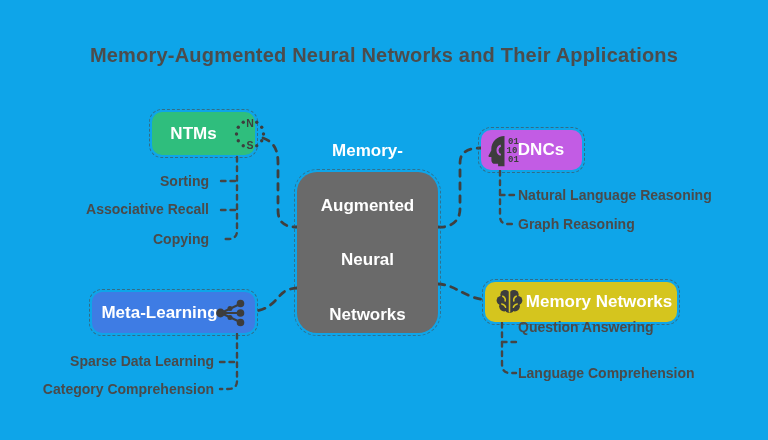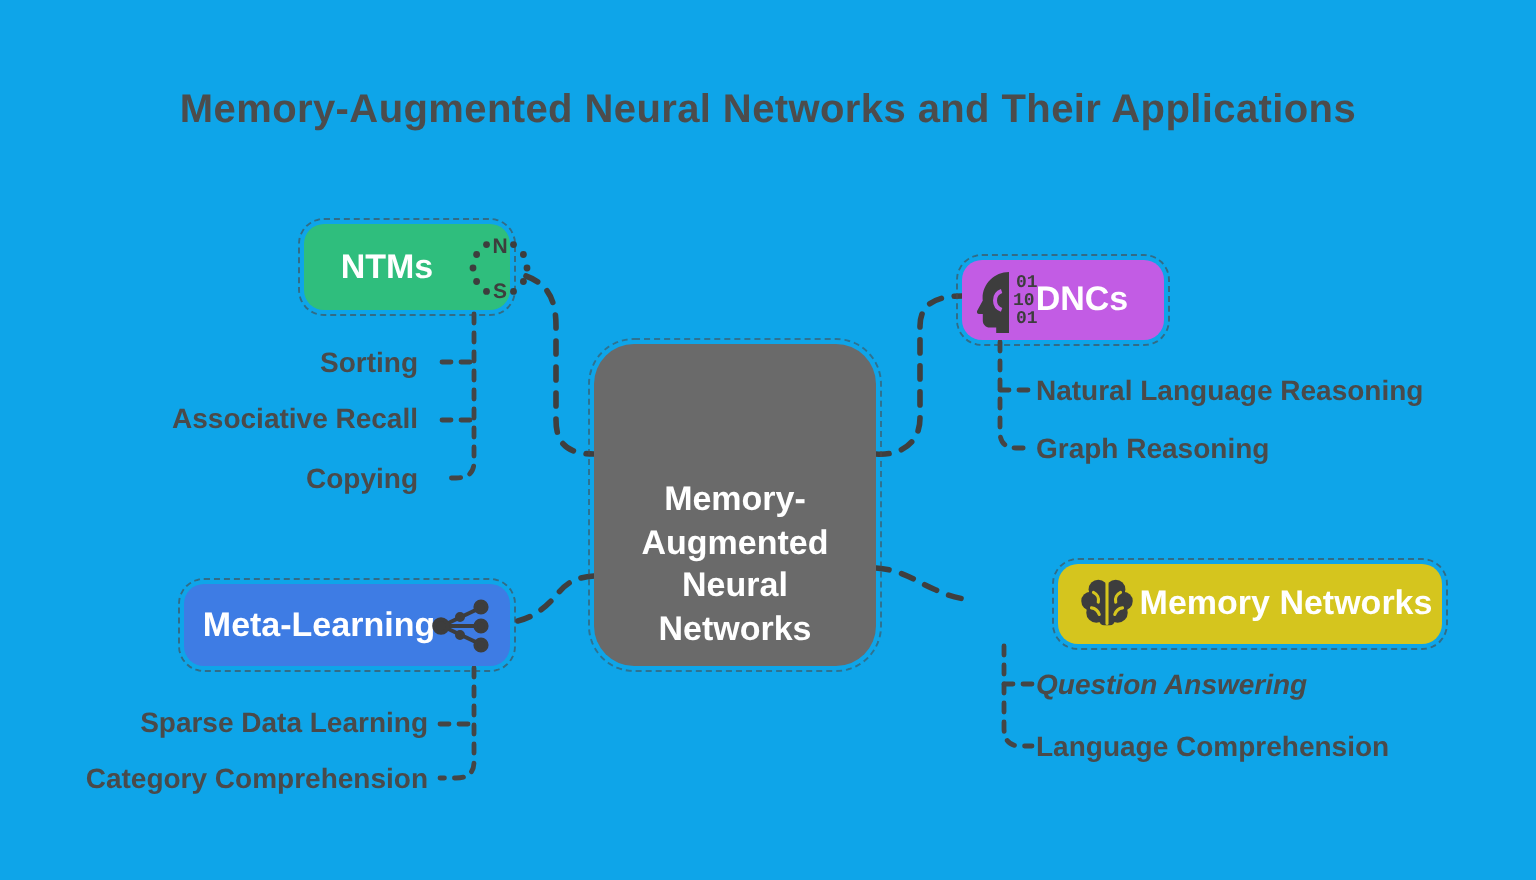--- a/index.html
+++ b/index.html
@@ -8,45 +8,45 @@
   .title{position:absolute;left:0;right:0;top:44px;text-align:center;
     font-size:20px;font-weight:700;color:#4c4c4c;letter-spacing:.2px;}
   svg.connectors{position:absolute;left:0;top:0;}
 
   .node{position:absolute;display:flex;align-items:center;justify-content:center;
     border-radius:10px;color:#fff;font-weight:700;font-size:17px;white-space:nowrap;
     outline:1.4px dashed rgba(74,74,74,.62);outline-offset:2.5px;box-sizing:border-box;}
   #node-ntms{left:152px;top:112px;width:103px;height:43px;background:#2FBE7D;padding-right:20px;}
   #node-dncs{left:481px;top:130px;width:101px;height:40px;background:#C25CE4;padding-left:19px;}
   #node-meta{left:92px;top:292px;width:163px;height:41px;background:#3E7CE4;padding-right:28px;}
-  #node-mn{left:485px;top:282px;width:192px;height:40px;background:#D5C51E;padding-left:36px;margin-left:44px;}
+  #node-mn{left:485px;top:282px;width:192px;height:40px;background:#D5C51E;padding-left:36px;}
   .icon{position:absolute;line-height:0;}
   #node-ntms .icon{right:-14px;top:50%;transform:translateY(-50%);}
   #node-dncs .icon{left:3px;top:50%;transform:translateY(-50%);}
   #node-meta .icon{right:7px;top:50%;transform:translateY(-50%);}
   #node-mn .icon{left:9px;top:50%;transform:translateY(-50%);}
 
   .central{position:absolute;left:297px;top:172px;width:141px;height:161px;
     background:#6A6A6A;border-radius:20px;color:#fff;font-weight:700;font-size:17px;
     line-height:21.5px;text-align:center;display:flex;flex-direction:column;
     justify-content:flex-end;padding-bottom:8px;box-sizing:border-box;
     outline:1.4px dashed rgba(74,74,74,.55);outline-offset:2px;}
-  .central span{display:block;}
+  .central span{display:block;margin-top:33px;}
 
   .item{position:absolute;font-weight:700;font-size:14px;color:#4a4a4a;
     white-space:nowrap;height:19px;line-height:19px;}
   .item.left{text-align:right;}
   #item-sorting{right:559px;top:172px;}
   #item-assoc{right:559px;top:200px;}
   #item-copying{right:559px;top:230px;}
   #item-sparse{right:554px;top:352px;}
   #item-category{right:554px;top:380px;}
   #item-nlr{left:518px;top:186px;}
   #item-graph{left:518px;top:215px;}
-  #item-qa{left:518px;top:333px;font-style:italic;}
+  #item-qa{left:518px;top:318px;}
   #item-lc{left:518px;top:364px;}
 </style>
 </head>
 <body>
 
 <div class="canvas">
 
   <svg class="connectors" width="768" height="440" viewBox="0 0 768 440">
     <g stroke="#3f3f3f" stroke-width="2.8" fill="none" stroke-linecap="round" stroke-dasharray="6.5 6.5">
       <path d="M263 138 C274 142 278 150 278 163 L278 210 C278 222 284 227 297 227"></path>

